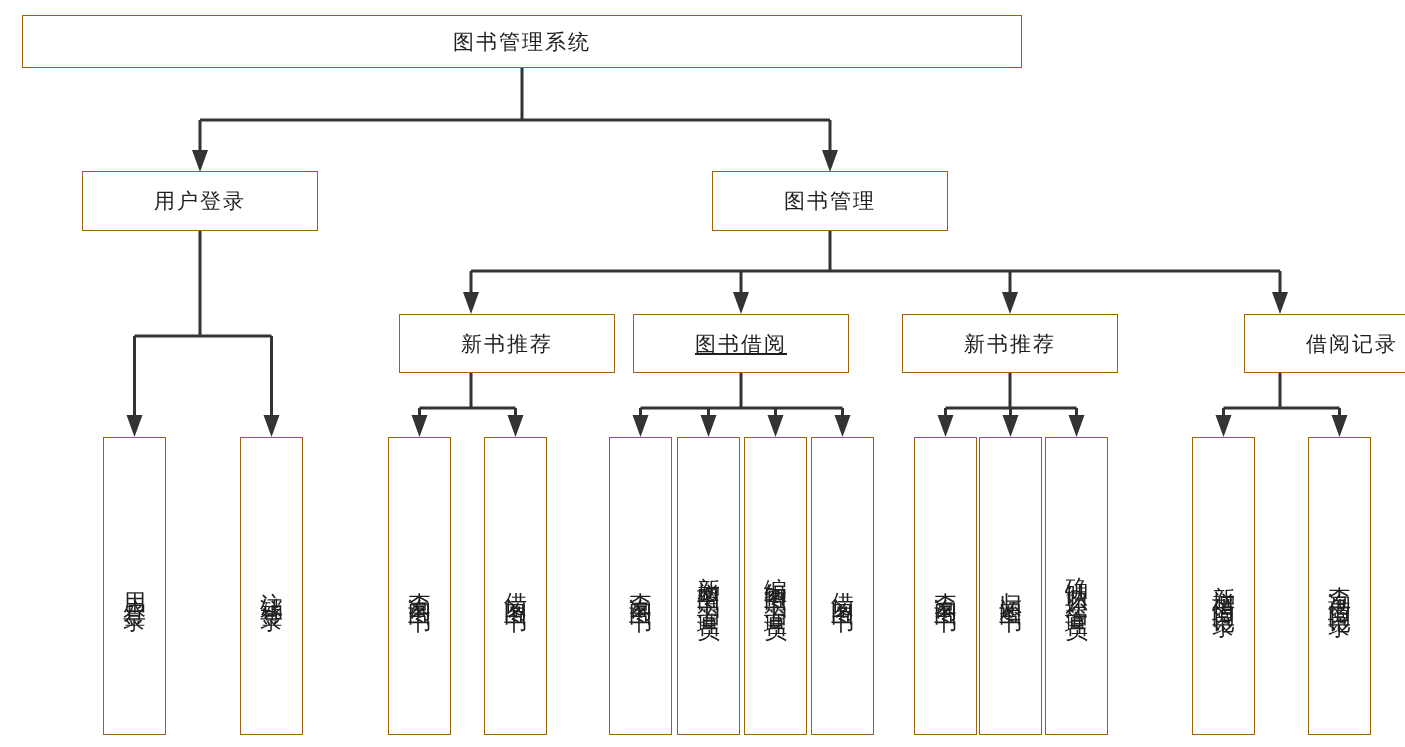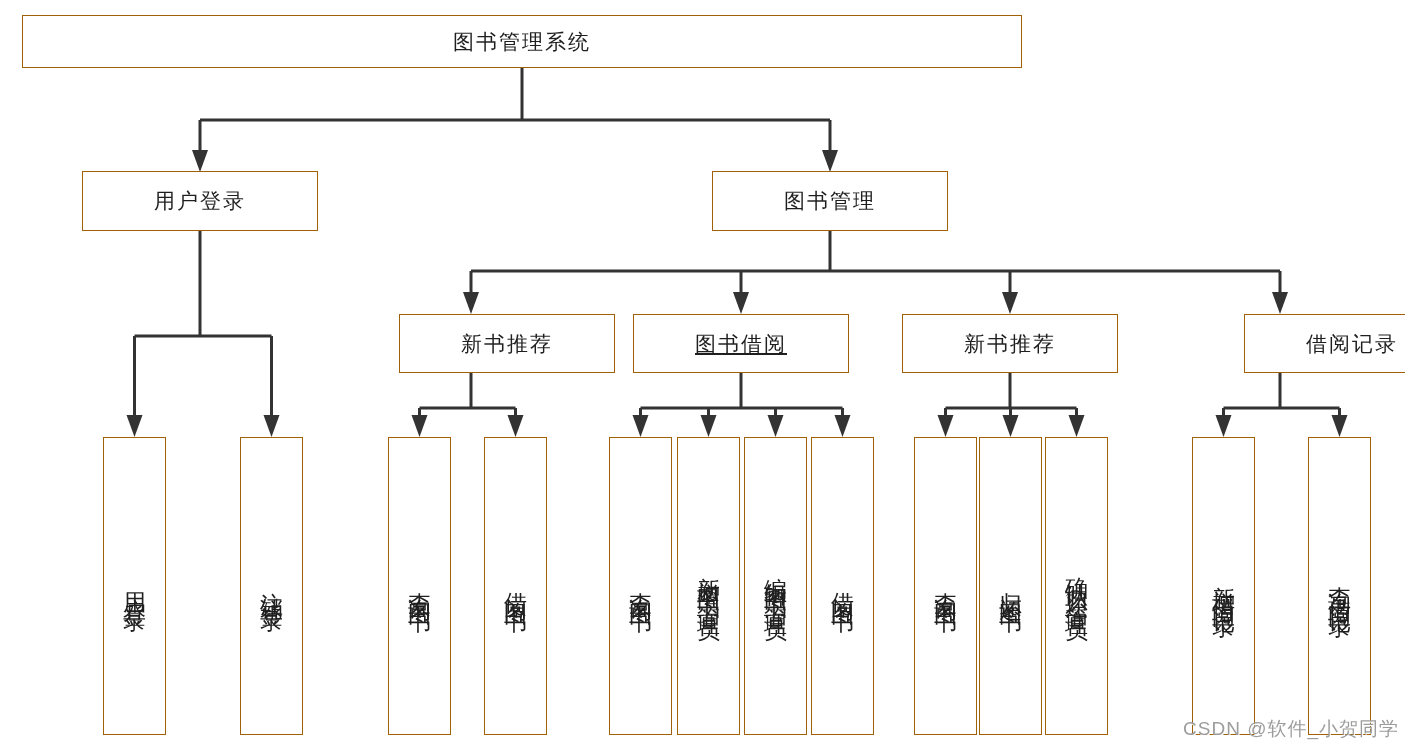--- a/index.html
+++ b/index.html
@@ -210,15 +210,14 @@
   <div class="node leaf leaf-11">
     <span>确认归还（管理员）</span>
   </div>
   <div class="node leaf leaf-12">
     <span>新增借阅记录</span>
   </div>
   <div class="node leaf leaf-13">
     <span>查询借阅记录</span>
   </div>
 
-  <div class="watermark">CSDN @软件_小贺同学</div>
 
 </div>
 
 </body></html>

